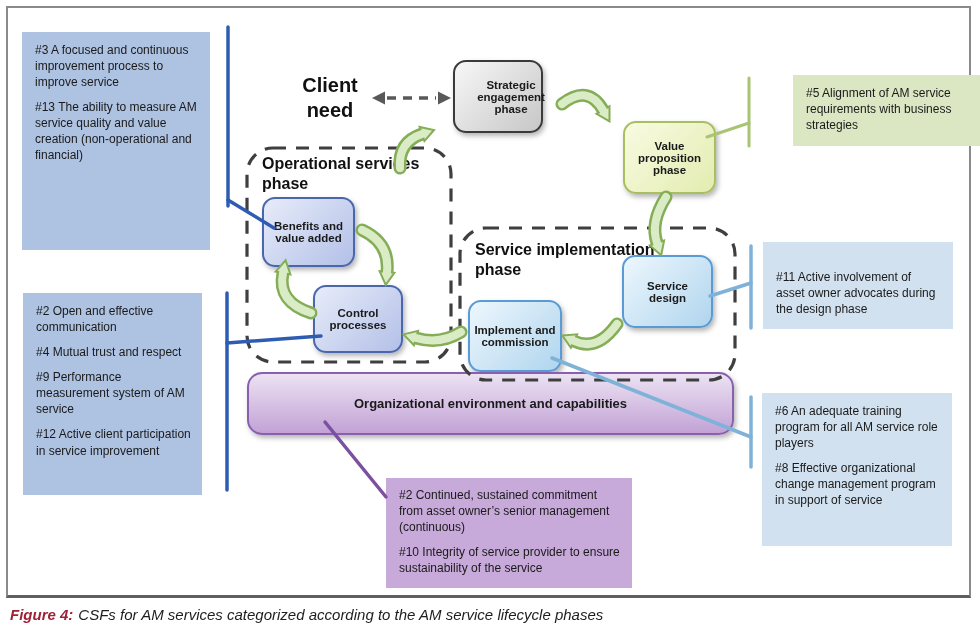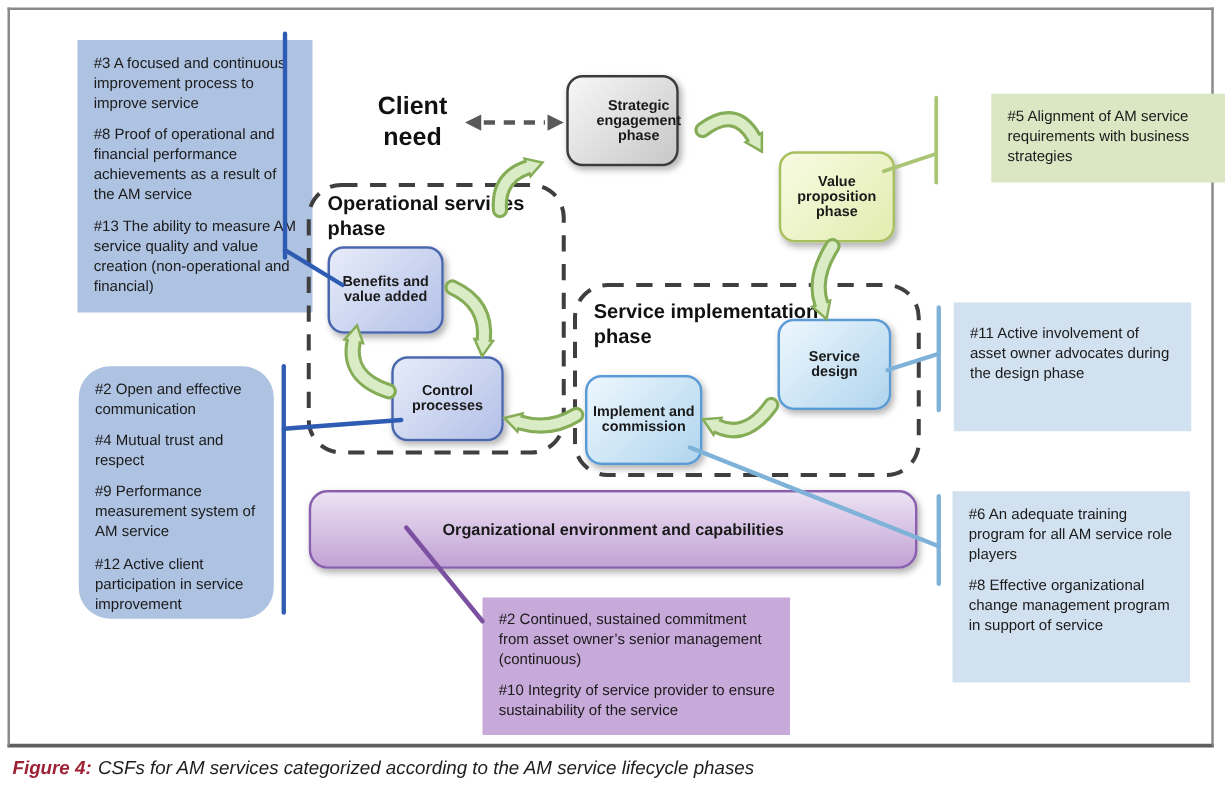--- a/index.html
+++ b/index.html
@@ -4,21 +4,21 @@
 <style>
   html,body{margin:0;padding:0;background:#fff;}
   .stage{position:relative;width:980px;height:631px;background:#fff;
          font-family:"Liberation Sans","DejaVu Sans",sans-serif;overflow:hidden;}
   .frame{position:absolute;left:6px;top:6px;width:965px;height:592px;
          border:2px solid #8a8a8a;border-bottom:3px solid #5f5f5f;box-sizing:border-box;}
   .abs{position:absolute;box-sizing:border-box;}
   
   .csf{color:#1a1a1a;font-size:12px;line-height:1.34;padding:10px 10px 6px 13px;}
   .csf p{margin:0 0 9px 0;}
-  .csf-blue-left{background:#aec2e2;margin-left:40px;}
+  .csf-blue-left{background:#aec2e2;}
   .csf-blue-right{background:#d2e1f0;}
   .csf-green{background:#dbe6c3;margin-left:31px;}
   .csf-purple{background:#c7a9da;}
   
   .pbox{display:flex;align-items:center;justify-content:center;text-align:center;
         font-weight:bold;color:#1a1a1a;border-radius:13px;
         box-shadow:2px 3px 5px rgba(90,90,90,0.45);padding:4px;}
   .gray{background:linear-gradient(135deg,#f7f7f7,#c7c7c7);border:2.5px solid #3a3a3a;font-size:11.5px;padding-left:30px;}
   .lime{background:linear-gradient(135deg,#f8fbe2,#e3ecb0);border:2px solid #a8bf5e;font-size:11.5px;}
   .peri{background:linear-gradient(135deg,#e7ecf9,#b3c0e8;);background:linear-gradient(135deg,#e7ecf9,#b3c0e8);border:2px solid #4a67ae;font-size:11.5px;}
@@ -33,36 +33,35 @@
 </style>
 </head>
 <body>
 
 <div class="stage">
 
   <div class="frame"></div>
 
   <div class="abs csf csf-blue-left" style="left:22px;top:32px;width:188px;height:218px;">
     <p>#3 A focused and continuous improvement process to improve service</p>
-    <p>#8 Proof of operational and financial performance achievements as a result of the AM service</p>
     <p>#13 The ability to measure AM service quality and value creation (non-operational and financial)</p>
   </div>
 
-  <div class="abs csf csf-blue-left" style="left:23px;top:293px;width:156px;height:202px;border-radius:25px;">
+  <div class="abs csf csf-blue-left" style="left:23px;top:293px;width:179px;height:202px;">
     <p>#2 Open and effective communication</p>
     <p>#4 Mutual trust and respect</p>
     <p>#9 Performance measurement system of AM service</p>
     <p>#12 Active client participation in service improvement</p>
   </div>
 
   <div class="abs csf csf-green" style="left:762px;top:75px;width:188px;height:71px;">
     <p>#5 Alignment of AM service requirements with business strategies</p>
   </div>
 
-  <div class="abs csf csf-blue-right" style="left:763px;top:242px;width:190px;height:103px;padding-top:16px;">
+  <div class="abs csf csf-blue-right" style="left:763px;top:242px;width:190px;height:87px;padding-top:27px;">
     <p>#11 Active involvement of asset owner advocates during the design phase</p>
   </div>
 
   <div class="abs csf csf-blue-right" style="left:762px;top:393px;width:190px;height:153px;">
     <p>#6 An adequate training program for all AM service role players</p>
     <p>#8 Effective organizational change management program in support of service</p>
   </div>
 
   <div class="abs csf csf-purple" style="left:386px;top:478px;width:246px;height:110px;padding-top:9px;">
     <p>#2 Continued, sustained commitment from asset owner’s senior management (continuous)</p>
@@ -74,21 +73,21 @@
   <div class="abs phase-label" style="left:262px;top:154px;width:165px;">Operational services phase</div>
   <div class="abs phase-label" style="left:475px;top:240px;width:210px;">Service implementation phase</div>
 
   <div class="abs pbox gray" style="left:453px;top:60px;width:90px;height:73px;">Strategic engagement phase</div>
   <div class="abs pbox lime" style="left:623px;top:121px;width:93px;height:73px;">Value proposition phase</div>
   <div class="abs pbox peri" style="left:262px;top:197px;width:93px;height:70px;">Benefits and value added</div>
   <div class="abs pbox sky" style="left:622px;top:255px;width:91px;height:73px;">Service design</div>
   <div class="abs pbox peri" style="left:313px;top:285px;width:90px;height:68px;">Control processes</div>
   <div class="abs pbox sky" style="left:468px;top:300px;width:94px;height:72px;">Implement and commission</div>
 
-  <div class="abs pbox orgbar" style="left:247px;top:392px;width:487px;height:63px;">Organizational environment and capabilities</div>
+  <div class="abs pbox orgbar" style="left:247px;top:372px;width:487px;height:63px;">Organizational environment and capabilities</div>
 
   <svg class="overlay" width="980" height="631" viewBox="0 0 980 631">
 
     <rect x="247" y="148" width="204" height="214" rx="26" fill="none" stroke="#3f3f3f" stroke-width="3.2" stroke-dasharray="13 10"></rect>
     <rect x="460" y="228" width="275" height="152" rx="26" fill="none" stroke="#3f3f3f" stroke-width="3.2" stroke-dasharray="13 10"></rect>
 
     <g stroke="#595959" fill="#595959">
       <line x1="387" y1="98" x2="436" y2="98" stroke-width="3.5" stroke-dasharray="9 7"></line>
       <polygon points="372,98 385,91.5 385,104.5" stroke="none"></polygon>
       <polygon points="451,98 438,91.5 438,104.5" stroke="none"></polygon>

